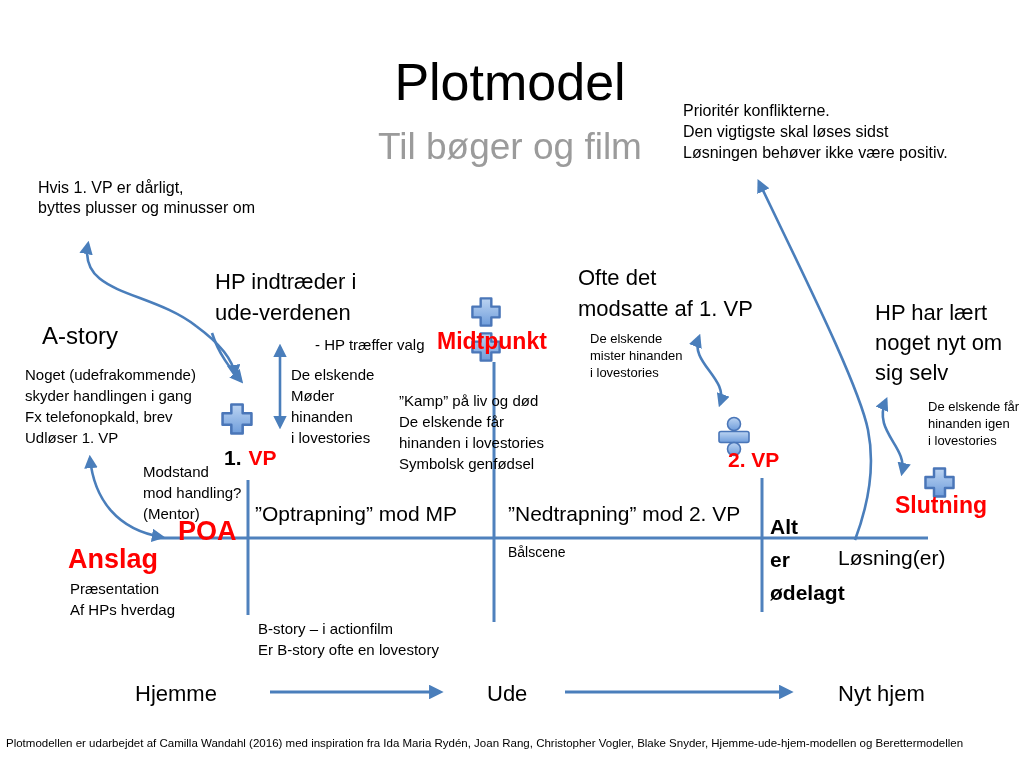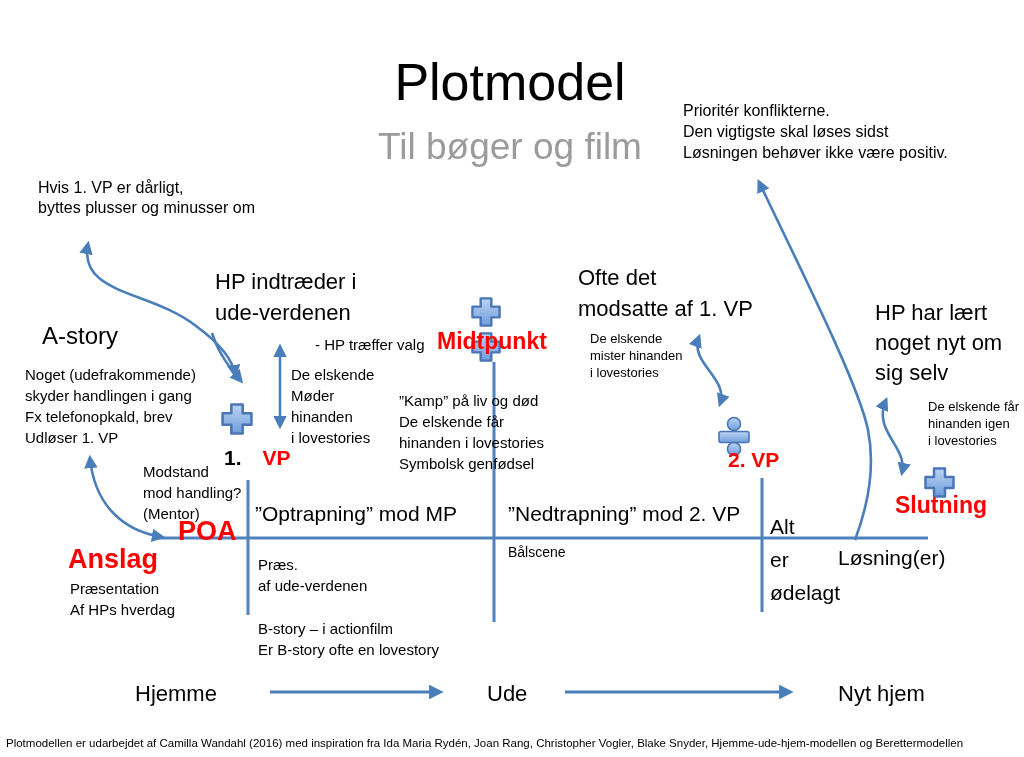--- a/index.html
+++ b/index.html
@@ -16,21 +16,21 @@
   .note14{font-size:14px;line-height:18px;}
   .note13{font-size:13px;line-height:17px;}
   .h22{font-size:22px;line-height:31px;}
   .h24{font-size:24px;line-height:28px;}
   .h21{font-size:21px;line-height:28px;}
   .red-big{color:#ff0000;font-weight:700;font-size:27px;text-align:center;}
   .red-mid{color:#ff0000;font-weight:700;font-size:23px;}
   .vp-label{font-weight:700;font-size:21px;}
   .vp-red{color:#ff0000;}
   .footer{font-size:11.5px;white-space:nowrap;}
-  .alt-block{font-size:21px;line-height:33px;}
+  .alt-block{font-size:21px;line-height:33px;font-weight:bold;}
   svg.layer{position:absolute;left:0;top:0;width:1024px;height:757px;}
 </style>
 </head>
 <body>
 
 <div id="canvas">
 
   <svg class="layer" viewBox="0 0 1024 757">
     <defs>
       <linearGradient id="plusgrad" x1="0" y1="0" x2="0" y2="1">
@@ -93,25 +93,23 @@
 Af HPs hverdag</div>
   <div class="abs red-big" style="left:178px;top:516px;">POA</div>
 
   <div class="abs h22" style="left:215px;top:266px;">HP indtræder i
 ude-verdenen</div>
   <div class="abs note15" style="left:287px;top:334px;margin-left:28px;">- HP træffer valg</div>
   <div class="abs note15" style="left:291px;top:364px;">De elskende
 Møder
 hinanden
 i lovestories</div>
-  <div class="abs vp-label" style="left:224px;top:446px;"><span>1.</span><span class="vp-red" style="margin-left:21px;">VP</span></div>
+  <div class="abs vp-label" style="left:224px;top:446px;"><span>1.</span><span class="vp-red" style="margin-left:7px;">VP</span></div>
 
   <div class="abs h21" style="left:255px;top:500px;">”Optrapning” mod MP</div>
-  <div class="abs note15" style="left:258px;top:554px;">Præs.
-af ude-verdenen</div>
   <div class="abs note15" style="left:258px;top:618px;">B-story – i actionfilm
 Er B-story ofte en lovestory</div>
 
   <div class="abs red-mid" style="left:437px;top:328px;">Midtpunkt</div>
   <div class="abs note15" style="left:399px;top:390px;">”Kamp” på liv og død
 De elskende får
 hinanden i lovestories
 Symbolsk genfødsel</div>
 
   <div class="abs h21" style="left:508px;top:500px;">”Nedtrapning” mod 2. VP</div>

